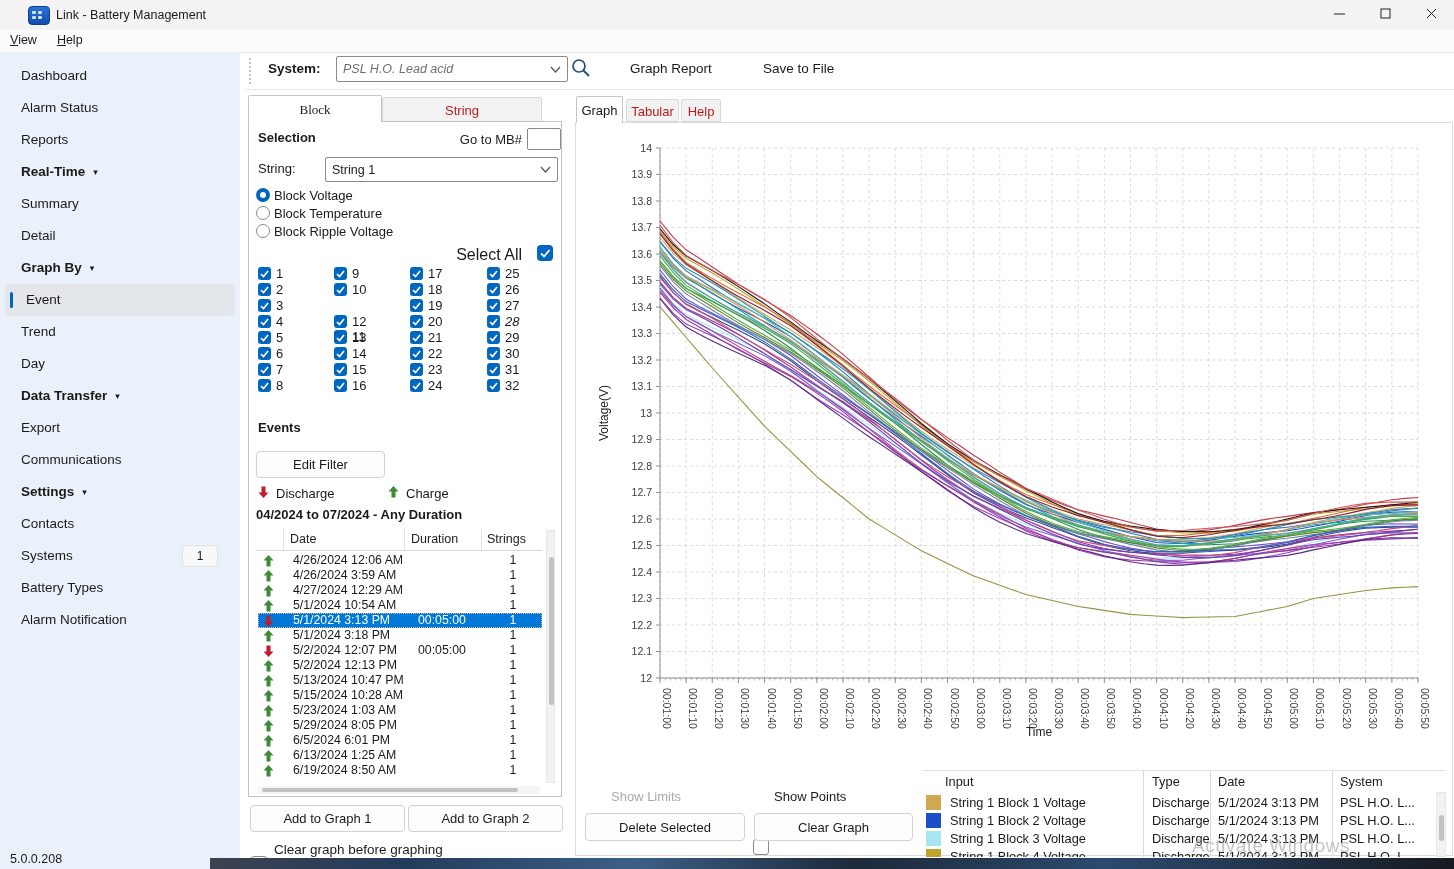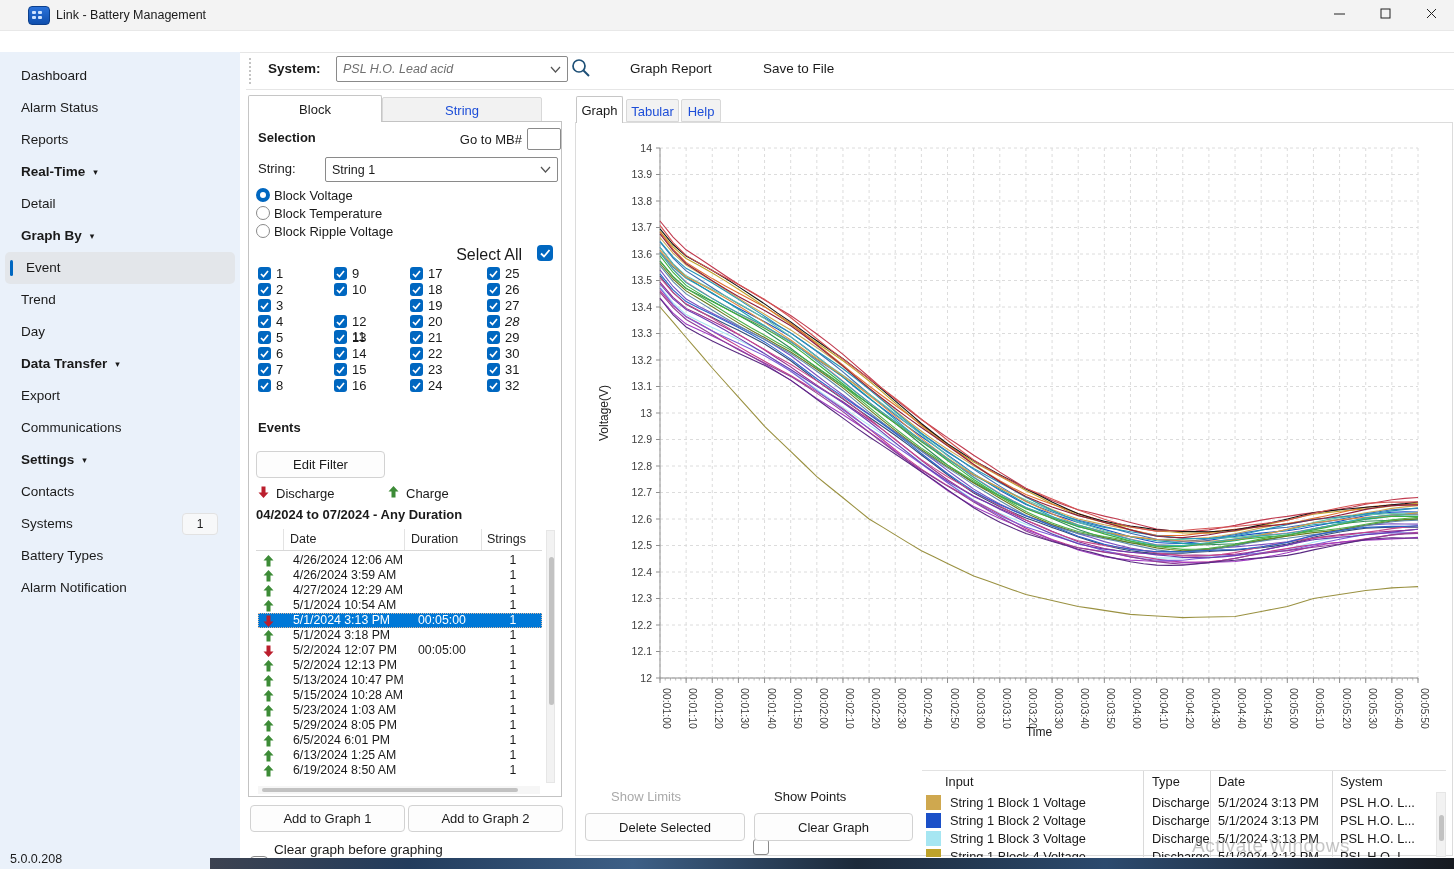--- a/index.html
+++ b/index.html
@@ -37,21 +37,21 @@
   .cb svg{position:absolute;left:1px;top:1px;}
   .cb.big{width:16px;height:16px;border-radius:4px;}
   .cb.un{background:#fff;border:1px solid #8a8a8a;}
   .cb.dis{background:#f5f5f5;border:1px solid #c9c9c9;}
   .radio{width:14px;height:14px;border-radius:50%;box-sizing:border-box;flex:none;}
   .radio.on{border:4.5px solid #0067c0;background:#fff;}
   .radio.off{border:1px solid #8a8a8a;background:#fff;}
   .lbl{font-size:13px;}
   .tab{box-sizing:border-box;text-align:center;font-size:13px;}
   .tab.active{background:#fff;border:1px solid #c6c6c6;border-bottom:none;border-radius:2px 2px 0 0;z-index:2;}
-  .tab.inactive{background:#f2f2f2;border:1px solid #d8d8d8;border-radius:2px 2px 0 0;color:#1d4ed8;}
+  .tab.inactive{background:#f2f2f2;border:1px solid #d8d8d8;border-radius:2px 2px 0 0;color:#b91c1c;}
   .panelbox{border:1px solid #c3c3c3;background:#fff;box-sizing:border-box;}
   .sep-h{background:#e6e6e6;height:1px;}
   
   .ev-head{position:absolute;font-size:12.5px;color:#222;}
   .ev-row{display:flex;height:15px;line-height:15px;font-size:12.3px;align-items:center;}
   .ev-row .ic{width:12px;margin-left:5px;margin-right:18px;display:flex;align-items:center;}
   .ev-row .dt{width:125px;white-space:nowrap;}
   .ev-row .du{width:75px;}
   .ev-row .st{width:40px;text-align:center;}
   .ev-row.sel{background:#0078d7;color:#fff;outline:1px dotted #d8b9a4;outline-offset:-1px;}
@@ -82,29 +82,31 @@
           <line x1="0" y1="6" x2="11" y2="6" stroke="#222" stroke-width="1"></line>
         </svg></div>
     <div class="wc" style="right:46px;"><svg width="11" height="11">
           <rect x="1" y="1" width="9" height="9" fill="none" stroke="#222" stroke-width="1"></rect>
         </svg></div>
     <div class="wc" style="right:0;"><svg width="11" height="11">
           <path d="M1 1 L10 10 M10 1 L1 10" stroke="#222" stroke-width="1"></path>
         </svg></div>
   </div>
 
+  <div class="menubar"><div class="menu-item"><u>V</u>iew</div><div class="menu-item"><u>H</u>elp</div></div>
   <div class="sep-h abs" style="left:0;top:52px;width:1454px;"></div>
 
   <div class="sidebar">
     <div style="height:8px;"></div>
     <div id="side-items">
         <div class="side-item"><span>Dashboard</span></div>
         <div class="side-item"><span>Alarm Status</span></div>
         <div class="side-item"><span>Reports</span></div>
         <div class="side-item bold"><span>Real-Time</span><span class="caret">▾</span></div>
+        <div class="side-item"><span>Summary</span></div>
         <div class="side-item"><span>Detail</span></div>
         <div class="side-item bold"><span>Graph By</span><span class="caret">▾</span></div>
         <div class="side-item sel"><span class="selbar"></span><span>Event</span></div>
         <div class="side-item"><span>Trend</span></div>
         <div class="side-item"><span>Day</span></div>
         <div class="side-item bold"><span>Data Transfer</span><span class="caret">▾</span></div>
         <div class="side-item"><span>Export</span></div>
         <div class="side-item"><span>Communications</span></div>
         <div class="side-item bold"><span>Settings</span><span class="caret">▾</span></div>
         <div class="side-item"><span>Contacts</span></div>
@@ -127,21 +129,21 @@
     <svg width="22" height="22">
         <circle cx="9" cy="9" r="6" fill="none" stroke="#1d4f76" stroke-width="1.7"></circle>
         <line x1="13.5" y1="13.5" x2="19" y2="19" stroke="#1d4f76" stroke-width="1.9"></line>
       </svg>
   </div>
   <div class="abs" style="left:630px;top:61px;font-size:13.5px;">Graph Report</div>
   <div class="abs" style="left:763px;top:61px;font-size:13.5px;">Save to File</div>
   <div class="sep-h abs" style="left:246px;top:89px;width:1208px;"></div>
 
   <div id="left-tabs">
-      <div class="tab abs active" style="left: 248px; top: 95px; width: 134px; height: 27px; line-height: 27px;">Block</div>
+      <div class="tab abs active" style="left: 248px; top: 95px; width: 134px; height: 27px; line-height: 27px; font-family: Liberation Serif, serif;">Block</div>
       <div class="tab abs inactive" style="left: 382px; top: 97px; width: 160px; height: 25px; line-height: 25px;">String</div>
     </div>
   <div class="panelbox abs" style="left:248px;top:121px;width:314px;height:676px;"></div>
 
   <div class="abs" style="left:258px;top:130px;font-weight:bold;">Selection</div>
   <div class="abs" style="left:430px;top:132px;width:92px;text-align:right;">Go to MB#</div>
   <input class="abs" style="left: 527px; top: 128px; width: 28px; height: 18px; border: 1px solid rgb(138, 138, 138); border-radius: 2px;" value="">
 
   <div class="abs" style="left:258px;top:161px;">String:</div>
   <div class="combo abs" style="left:325px;top:157px;width:219px;height:23px;">

